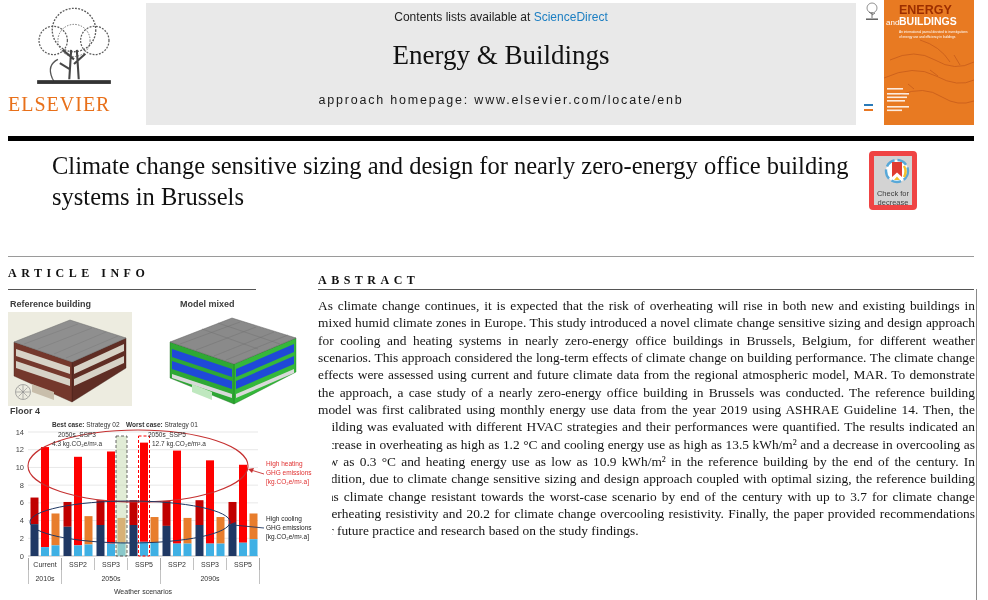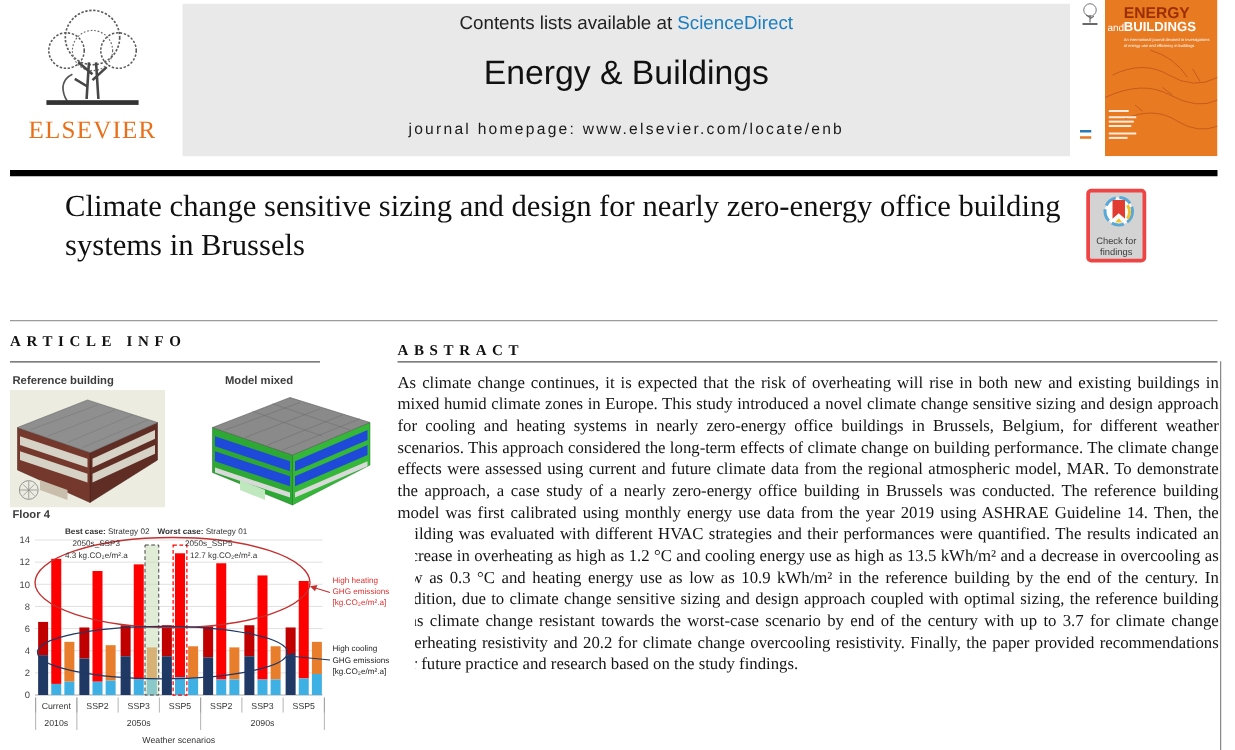--- a/index.html
+++ b/index.html
@@ -2,41 +2,41 @@
 <html><head>
 <meta charset="utf-8">
 <style>
   * { margin:0; padding:0; box-sizing:border-box; }
   html,body { background:#fff; }
   .page {
     position:relative; width:988px; height:600px; background:#fff;
     font-family:"Liberation Serif", serif; color:#111; overflow:hidden;
   }
   
-  .logo-block { position:absolute; left:8px; top:4px; width:132px; height:122px; text-align:center; }
+  .logo-block { position:absolute; left:8px; top:4px; width:132px; height:122px; }
   .logo-block svg { display:block; margin:0 auto; }
   .elsevier-word { font-family:"Liberation Serif",serif; font-size:20px; letter-spacing:1px; color:#e8701a; margin-top:1px; }
   .banner {
     position:absolute; left:146px; top:3px; width:710px; height:122px; background:#e9e9e9;
     text-align:center;
   }
-  .contents-line { margin-top:7px; font-family:"Liberation Sans",sans-serif; font-size:15px; color:#222; }
+  .contents-line { margin-top:7px; font-family:"Liberation Sans",sans-serif; font-size:12px; color:#222; }
   .contents-line a { color:#1b7ec2; text-decoration:none; }
-  .journal-title { margin-top:16px; font-family:Liberation Sans, sans-serif; font-size:27px; color:#111; }
+  .journal-title { margin-top:16px; font-family:Liberation Serif, serif; font-size:27px; color:#111; }
   .homepage-line { margin-top:22px; font-family:"Liberation Sans",sans-serif; font-size:12.5px; letter-spacing:1.8px; color:#1a1a1a; }
   .cover { position:absolute; left:860px; top:0; width:114px; height:94px; background:#fff; }
   .thick-rule { position:absolute; left:8px; top:136px; width:966px; height:5px; background:#000; }
   
   .paper-title {
     position:absolute; left:8px; top:150px; width:852px;
     font-size:24.5px; line-height:31px; font-weight:400; color:#101010;margin-left:44px;
   }
   .check-badge {
     position:absolute; left:869px; top:151px; width:48px; height:59px;
-    background:#d3d3d3; border:3px solid #ef4444; border-radius:4px; text-align:center;
+    background:#d3d3d3; border:5px solid #ef4444; border-radius:4px; text-align:center;
   }
   .check-badge .cb-text { font-family:"Liberation Sans",sans-serif; font-size:7.5px; line-height:8.5px; color:#3d3d3d; }
   .authors { position:absolute; left:8px; top:223px; width:860px; font-size:14.5px; color:#151515; }
   .authors sup { font-size:9.5px; color:#2a90d0; }
   .thin-rule { position:absolute; left:8px; top:256px; width:966px; height:1px; background:#9a9a9a; }
   
   .colhead { position:absolute; font-size:12px; font-weight:700; letter-spacing:4.5px; color:#111; }
   .colhead.left { left:8px; top:266px; }
   .colhead.right { left:318px; top:273px; }
   .colrule { position:absolute; top:289px; height:1px; background:#555; }
@@ -73,21 +73,21 @@
       <rect x="16" y="80" width="78" height="4" fill="#333"></rect>
     </svg>
     <div class="elsevier-word">ELSEVIER</div>
   </div>
 
   <div class="banner">
     <div class="contents-line">
       <span>Contents lists available at </span><a href="#">ScienceDirect</a>
     </div>
     <div class="journal-title">Energy &amp; Buildings</div>
-    <div class="homepage-line">journal homepage: www.elsevier.com/locate/enb</div>
+    <div class="homepage-line">approach homepage: www.elsevier.com/locate/enb</div>
   </div>
 
   <div class="cover">
     <svg width="114" height="125" viewBox="0 0 114 125">
       <rect x="0" y="0" width="114" height="125" fill="#ffffff"></rect>
 
       <g>
         <circle cx="12" cy="8" r="5" fill="none" stroke="#777" stroke-width="0.8"></circle>
         <path d="M12 12 L12 18 M12 14 L9 12 M12 15 L15 13" stroke="#666" stroke-width="0.9" fill="none"></path>
         <rect x="6" y="18.5" width="12" height="1.4" fill="#555"></rect>
@@ -125,21 +125,21 @@
 
   <div class="check-badge">
     <svg width="46" height="30" viewBox="0 0 46 30">
       <circle cx="23" cy="15" r="11" fill="#ffffff" stroke="#58a8d8" stroke-width="2.4" stroke-dasharray="10,3"></circle>
       <path d="M30 10 A11 11 0 0 1 30 21" fill="none" stroke="#f2c12e" stroke-width="2.4"></path>
       <polygon points="18,6 28,6 28,21 23,16.5 18,21" fill="#e03c31"></polygon>
       <polygon points="20,24 26,24 23,20.5" fill="#f2c12e"></polygon>
     </svg>
     <div class="cb-text">
       <div>Check for</div>
-      <div>findings</div>
+      <div>decrease</div>
     </div>
   </div>
 
 
   <div class="thin-rule"></div>
 
   <div class="colhead left">ARTICLE INFO</div>
   <div class="colhead right">ABSTRACT</div>
   <div class="colrule left"></div>
   <div class="colrule right"></div>

